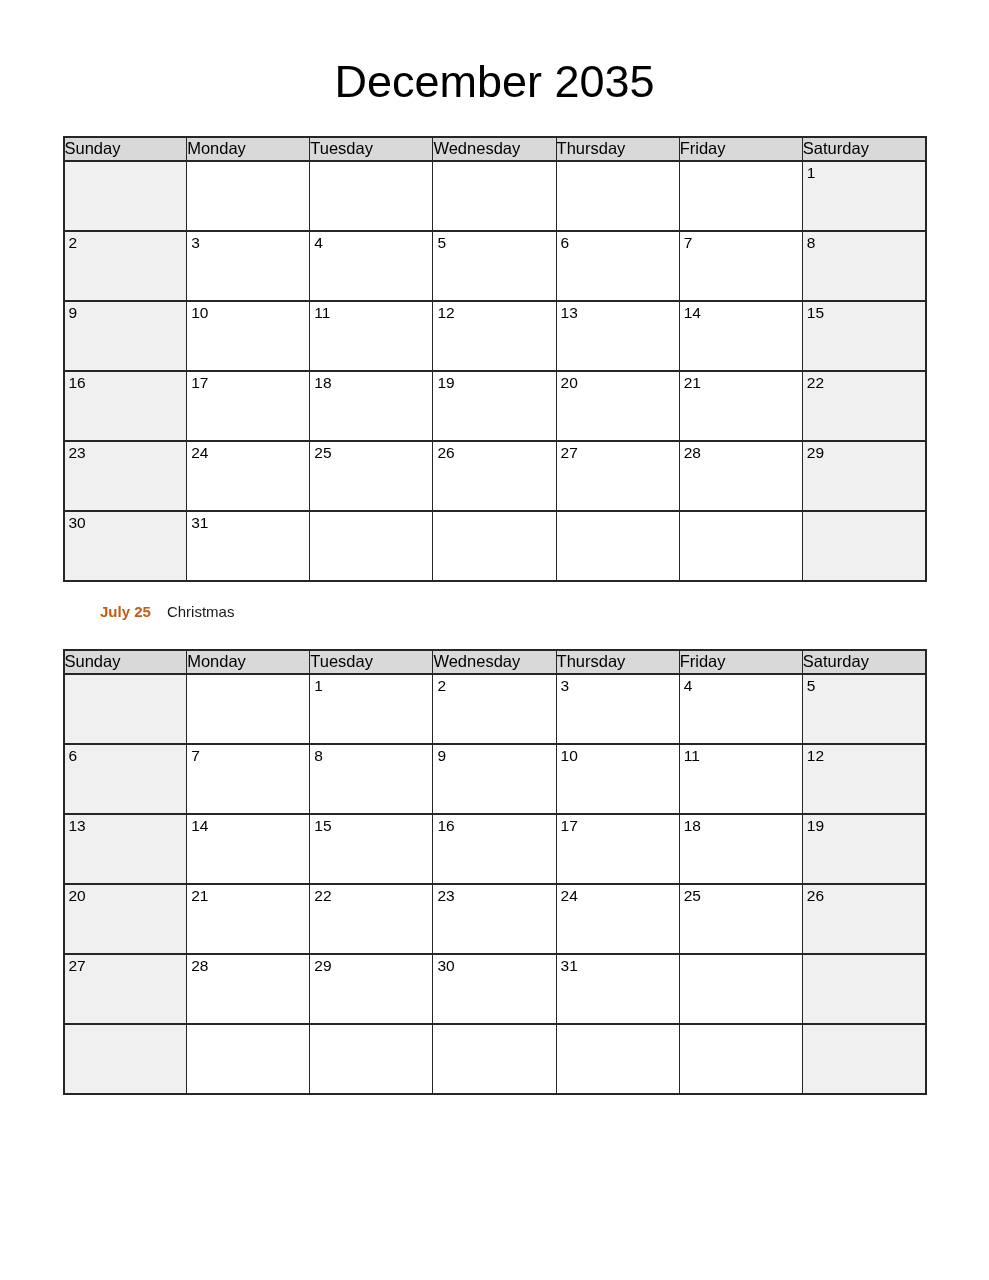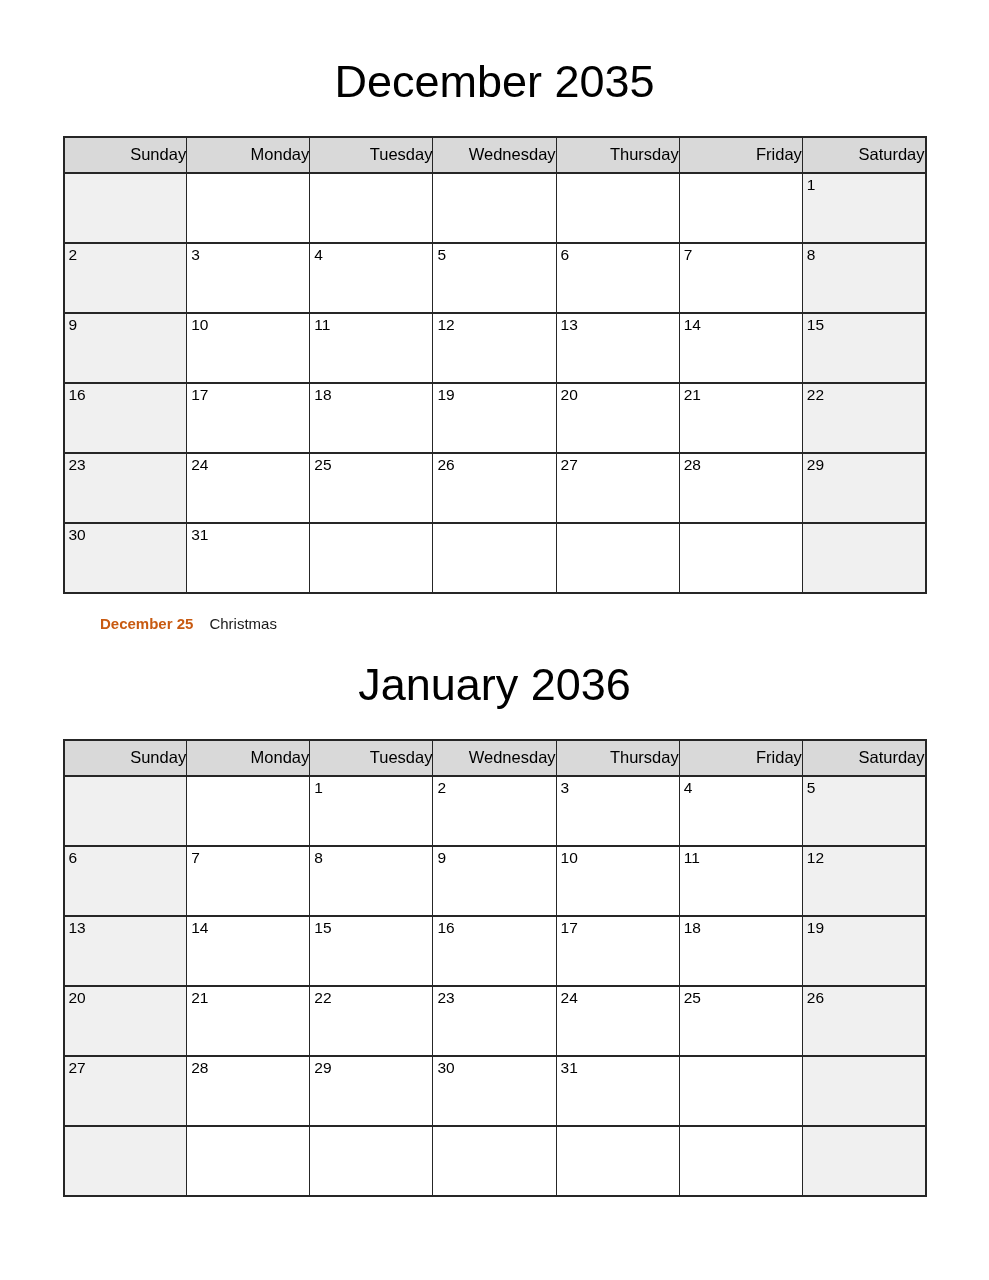--- a/index.html
+++ b/index.html
@@ -42,23 +42,23 @@
     margin: 28px auto 0 auto;
     border-collapse: collapse;
     table-layout: fixed;
     border: 2px solid var(--border-color);
   }
   table.calendar th {
     background: var(--header-bg);
     font-size: 16.5px;
     font-weight: 400;
     color: #000;
-    height: 36px;
-    padding: 1px 0 2px 8px;
-    text-align: right;
+    height: 24px;
+    padding: 1px 0 2px 0;
+    text-align: left;
     border: 1px solid var(--border-color);
     border-top-width: 2px;
     border-bottom-width: 2px;
   }
   table.calendar td {
     height: 70px;
     vertical-align: top;
     text-align: left;
     font-size: 15.5px;
     line-height: 19px;
@@ -171,26 +171,25 @@
             <td>31</td>
             <td></td>
             <td></td>
             <td></td>
             <td></td>
             <td class="weekend"></td>
           </tr>
         </tbody>
       </table>
     <div class="notes-row">
-        <span class="note"><span class="note-date">December 25</span><span class="note-label">Christmas</span></span>
+        <span class="note"><span class="note-date">July 25</span><span class="note-label">Christmas</span></span>
       </div>
   </section>
 
   <section>
-    <h1 class="month-title second">January 2036</h1>
     <table class="calendar">
         <thead>
           <tr>
             <th>Sunday</th>
             <th>Monday</th>
             <th>Tuesday</th>
             <th>Wednesday</th>
             <th>Thursday</th>
             <th>Friday</th>
             <th>Saturday</th>

